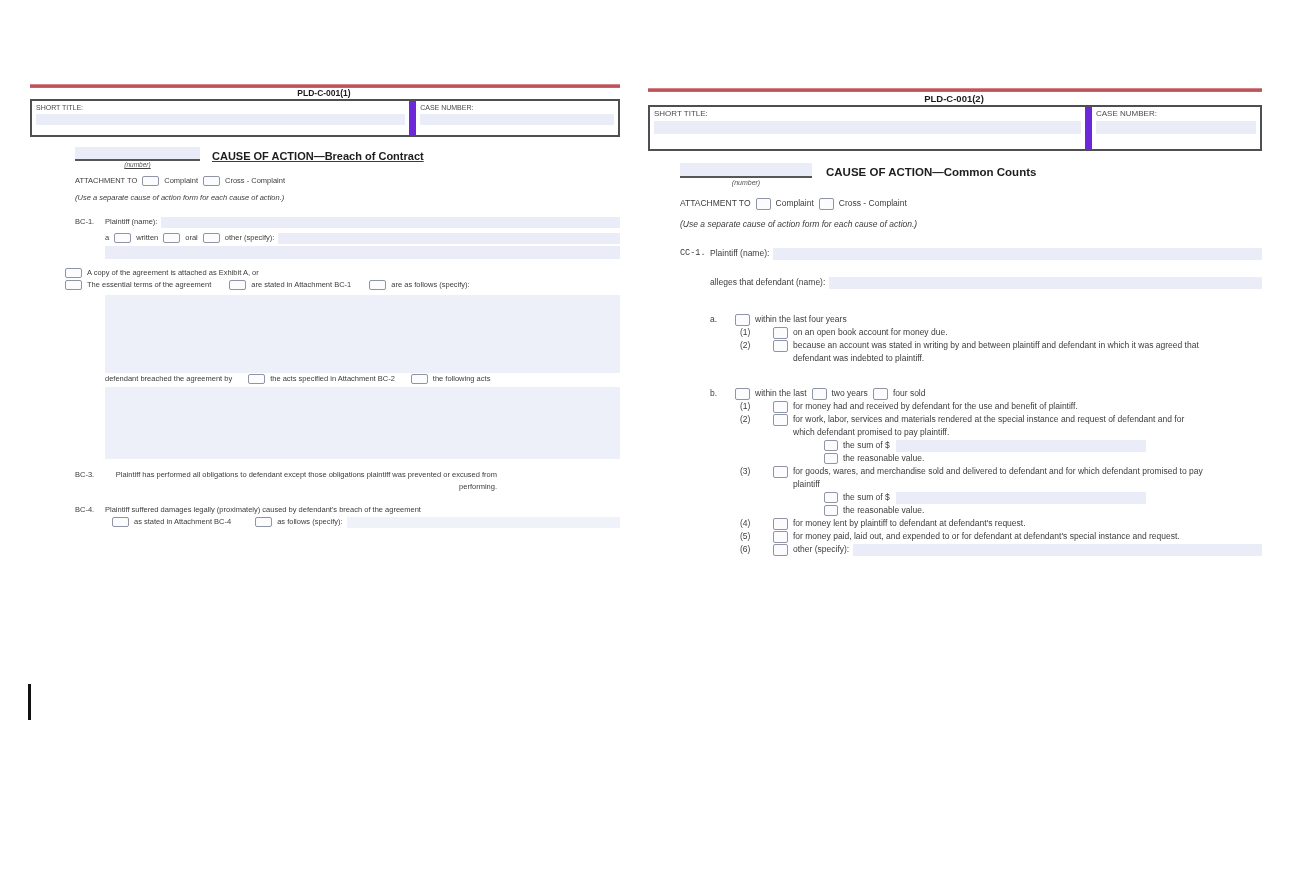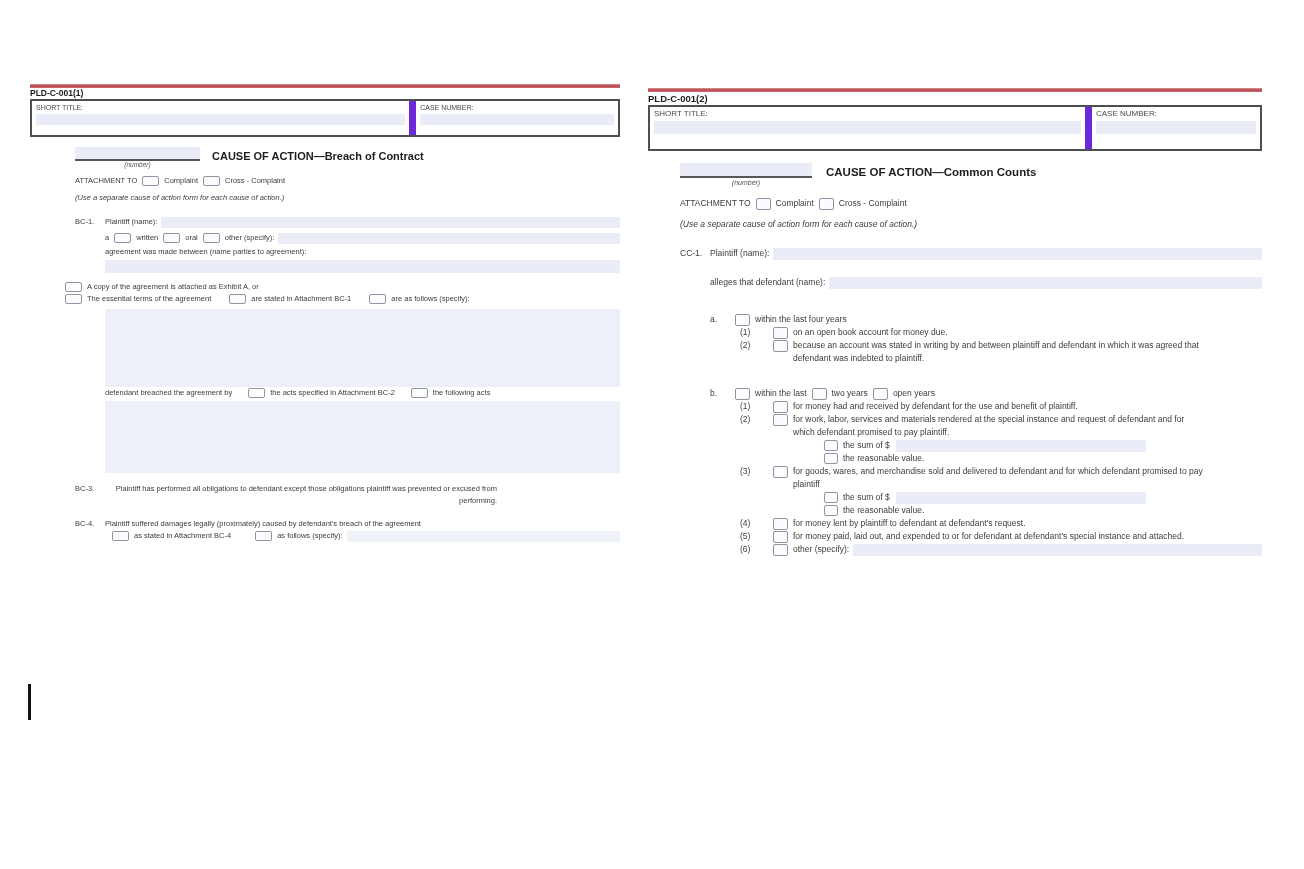--- a/index.html
+++ b/index.html
@@ -5,40 +5,40 @@
   html,body { margin:0; padding:0; }
   body {
     width:1304px; height:869px; background:#ffffff; position:relative;
     overflow:hidden; font-family:"Liberation Sans", sans-serif; color:#3c3c3c;
   }
   .page { position:absolute; }
   #left-page  { left:30px;  top:84px; width:590px; height:522px; font-size:7.5px; line-height:12px; }
   #right-page { left:648px; top:88px; width:614px; height:512px; font-size:8.5px; line-height:13px; overflow:hidden; }
 
   .redline { height:4px; background:linear-gradient(to bottom,#dd9fa2,#b7454b 45%,#cd6d71); }
-  .formid  { font-weight:bold; text-align:left; color:#1c1c1c; padding:1px 2px 1px 0; }
+  .formid  { font-weight:bold; text-align:center; color:#1c1c1c; padding:1px 2px 1px 0; }
   #left-page .formid  { font-size:8.5px; line-height:9px; }
   #right-page .formid { font-size:9.5px; line-height:11px; }
 
   .hdrbox { border:2px solid #4f4f52; display:flex; background:#fff; }
   #left-page  .hdrbox { height:34px; }
   #right-page .hdrbox { height:42px; }
   .hcell { padding:2px 4px 0 4px; display:flex; flex-direction:column; }
   .hcell.first { border-right:7px solid #6d28d9; }
   #left-page  .hcell.first { flex:0 0 63%; }
   #right-page .hcell.first { flex:0 0 70%; }
   .hcell.second { flex:1 1 auto; }
   .hlabel { color:#4a4a4a; }
   #left-page  .hlabel { font-size:7px; line-height:9px; }
   #right-page .hlabel { font-size:8px; line-height:10px; }
   .hfield { background:#eaedf8; height:11px; margin-top:2px; }
   #right-page .hfield { height:13px; }
 
   .titlerow { display:flex; align-items:flex-end; }
-  #left-page  .titlerow { margin:10px 0 0 45px; }
+  #left-page  .titlerow { margin:10px 0 0 45px;text-decoration:underline; }
   #right-page .titlerow { margin:12px 0 0 32px; }
   .numfield { background:#eaedf8; border-bottom:2px solid #55555a; height:12px; }
   #left-page  .numfield { width:125px; }
   #right-page .numfield { width:132px; height:13px; }
   .numcap { font-style:italic; text-align:center; color:#555; }
   #left-page  .numcap { font-size:6.5px; line-height:8px; }
   #right-page .numcap { font-size:7px;  line-height:9px; }
   .coatitle { font-weight:bold; color:#1d1d1d; }
   #left-page  .coatitle { font-size:11px;  margin:0 0 7px 12px; }
   #right-page .coatitle { font-size:11.5px; margin:0 0 8px 14px; }
@@ -54,21 +54,21 @@
   #right-page .cb { width:13px; height:10px; margin:0 5px; }
   #right-page .cb.small { width:12px; height:9px; margin:0 5px; }
 
   .field { background:#eaedf8; height:11px; flex:0 0 auto; }
   #right-page .field { height:12px; }
   .grow { flex:1 1 auto; }
   .faint { background:#f0f2fa; }
   .big { background:#edeff9; }
 
   .inum { flex:0 0 30px; }
-  #right-page .inum { flex:0 0 30px; }
+  #right-page .inum { flex:0 0 30px;font-family:Liberation Mono, monospace; }
   .itext { white-space:normal; }
   .snum { flex:0 0 28px; }
   .stext { white-space:normal; max-width:412px; }
   .mt2{margin-top:2px}.mt4{margin-top:4px}.mt6{margin-top:6px}.mt7{margin-top:7px}
   .mt8{margin-top:8px}.mt10{margin-top:10px}.mt11{margin-top:11px}.mt12{margin-top:12px}
   .mt14{margin-top:14px}.mt16{margin-top:16px}.mt22{margin-top:22px}.mt24{margin-top:24px}
 
   #left-page  .ind1 { margin-left:45px; }
   #left-page  .ind2 { margin-left:75px; }
   #left-page  .ind3 { margin-left:35px; }
@@ -124,23 +124,20 @@
     <span>a</span>
     <span class="cb"></span>
     <span>written</span>
     <span class="cb"></span>
     <span>oral</span>
     <span class="cb"></span>
     <span>other (specify):</span>
     <span class="field grow" style="margin-left:4px;"></span>
   </div>
   <div class="row ind2 mt2">
-    <span>agreement was made between (name parties to agreement):</span>
-  </div>
-  <div class="row ind2 mt2">
     <span class="field grow" style="height:13px;"></span>
   </div>
   <div class="row ind3 mt8">
     <span class="cb" style="margin-left:0;"></span>
     <span>A copy of the agreement is attached as Exhibit A, or</span>
   </div>
   <div class="row ind3">
     <span class="cb" style="margin-left:0;"></span>
     <span>The essential terms of the agreement</span>
     <span class="cb" style="margin-left:18px;"></span>
@@ -240,21 +237,21 @@
     <span class="stext">because an account was stated in writing by and between plaintiff and defendant in which it was agreed that defendant was indebted to plaintiff.</span>
   </div>
 
   <div class="row ind2 mt22">
     <span style="width:20px;">b.</span>
     <span class="cb"></span>
     <span>within the last</span>
     <span class="cb"></span>
     <span>two years</span>
     <span class="cb"></span>
-    <span>open years</span>
+    <span>four sold</span>
   </div>
   <div class="row ind3">
     <span class="snum">(1)</span>
     <span class="cb"></span>
     <span>for money had and received by defendant for the use and benefit of plaintiff.</span>
   </div>
   <div class="wrow ind3">
     <span class="snum">(2)</span>
     <span class="cb" style="margin-top:1px;"></span>
     <span class="stext">for work, labor, services and materials rendered at the special instance and request of defendant and for which defendant promised to pay plaintiff.</span>
@@ -283,21 +280,21 @@
     <span>the reasonable value.</span>
   </div>
   <div class="row ind3">
     <span class="snum">(4)</span>
     <span class="cb"></span>
     <span>for money lent by plaintiff to defendant at defendant's request.</span>
   </div>
   <div class="wrow ind3">
     <span class="snum">(5)</span>
     <span class="cb" style="margin-top:1px;"></span>
-    <span class="stext">for money paid, laid out, and expended to or for defendant at defendant's special instance and attached.</span>
+    <span class="stext">for money paid, laid out, and expended to or for defendant at defendant's special instance and request.</span>
   </div>
   <div class="row ind3">
     <span class="snum">(6)</span>
     <span class="cb"></span>
     <span>other (specify):</span>
     <span class="field grow" style="margin-left:4px;"></span>
   </div>
 </div>
 
 <div id="cursor-bar"></div>

